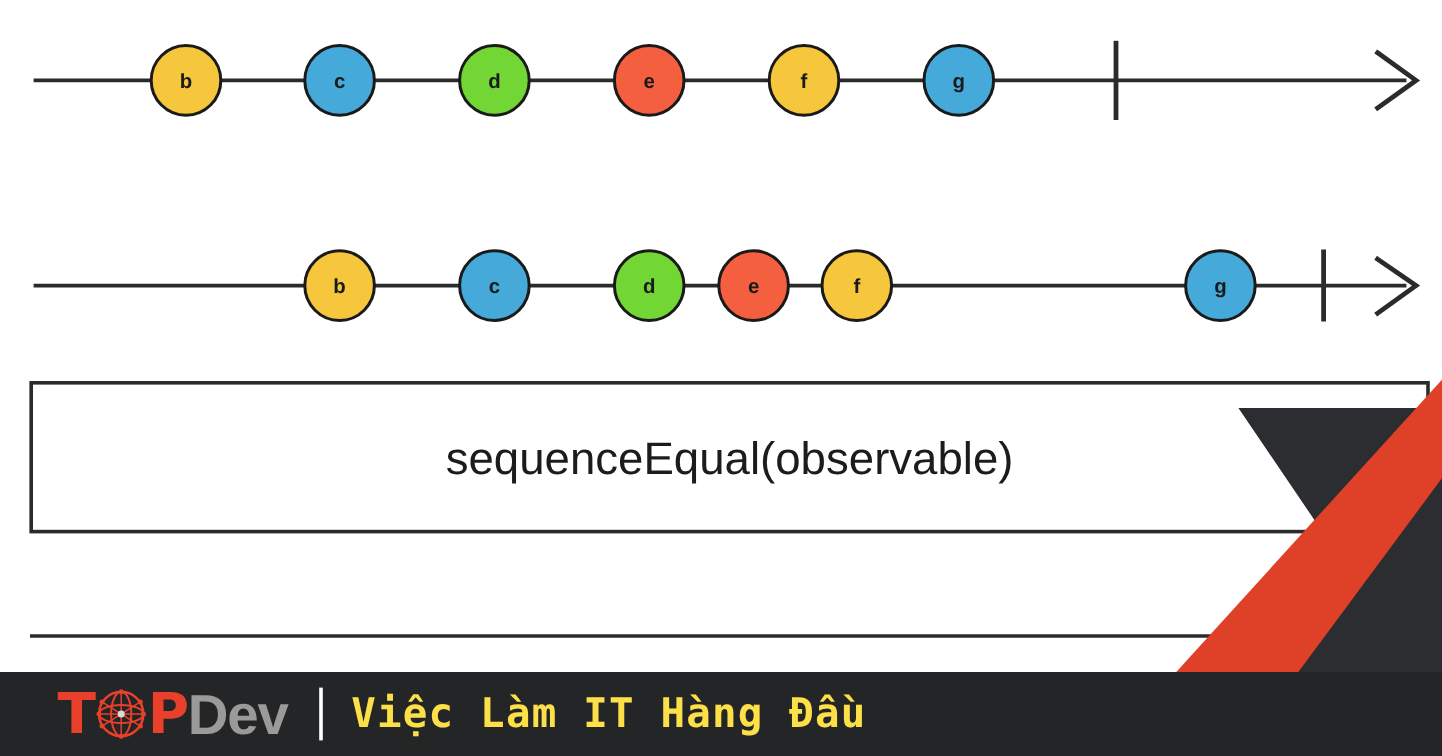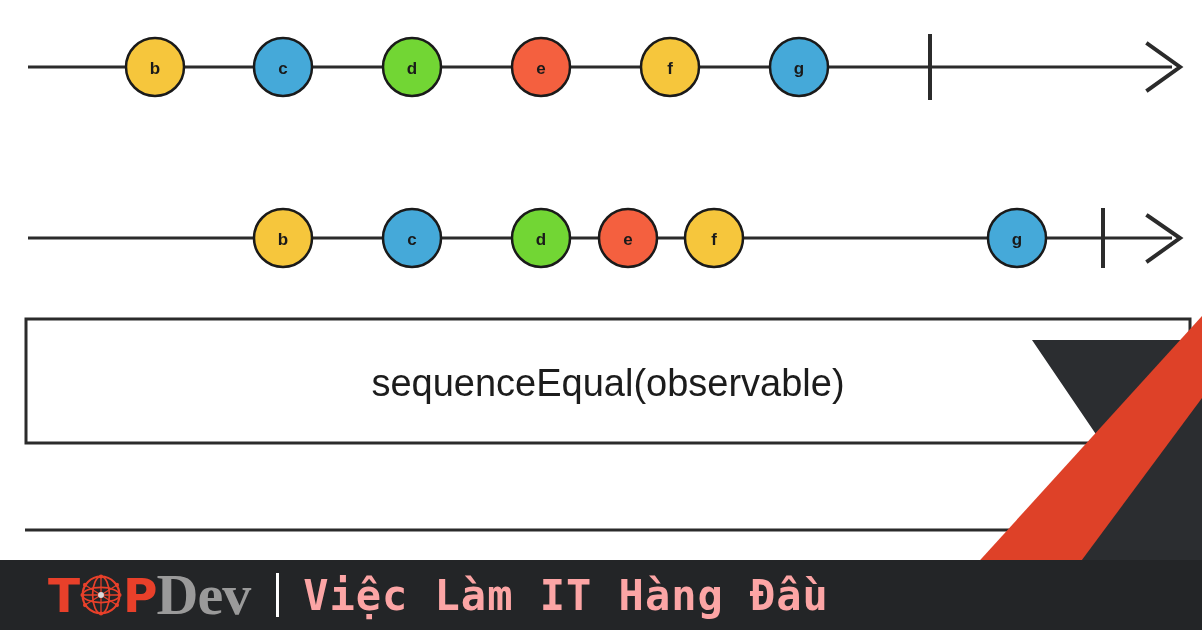--- a/index.html
+++ b/index.html
@@ -69,44 +69,44 @@
   }
   .logo-t, .logo-p {
     font-family: "DejaVu Sans", sans-serif;
     font-size: 47px;
     font-weight: 700;
     color: #E8402A;
     line-height: 1;
     letter-spacing: -1px;
   }
   .logo-dev {
-    font-family: Liberation Serif, serif;
-    font-size: 58px;
+    font-family: Liberation Sans, sans-serif;
+    font-size: 47px;
     font-weight: 700;
     color: #9a9a9a;
     line-height: 1;
     letter-spacing: -1px;
   }
   .logo-globe {
     width: 42px;
     height: 42px;
     margin: 0 1px;
     display: block;
   }
   .banner-divider {
     width: 3px;
     height: 44px;
     background: #ffffff;
     margin: 0 24px 0 26px;
   }
   .banner-tagline {
     font-family: "DejaVu Sans Mono", monospace;
-    font-size: 42px;
-    font-weight: 700;
-    color: #fca5a5;
+    font-size: 34px;
+    font-weight: 700;
+    color: #fde047;
     letter-spacing: 1px;
     white-space: nowrap;
   }
   #corner-decoration {
     position: absolute;
     right: 0;
     top: 280px;
     width: 230px;
     height: 350px;
     pointer-events: none;

